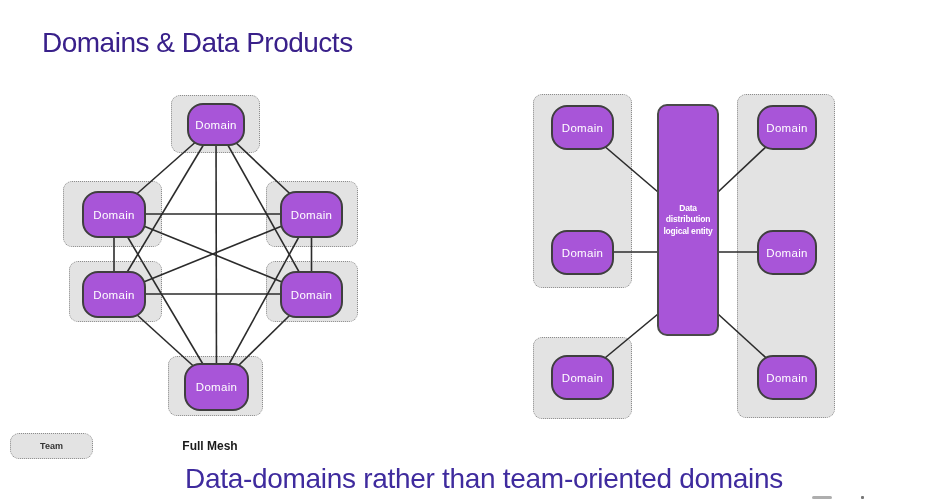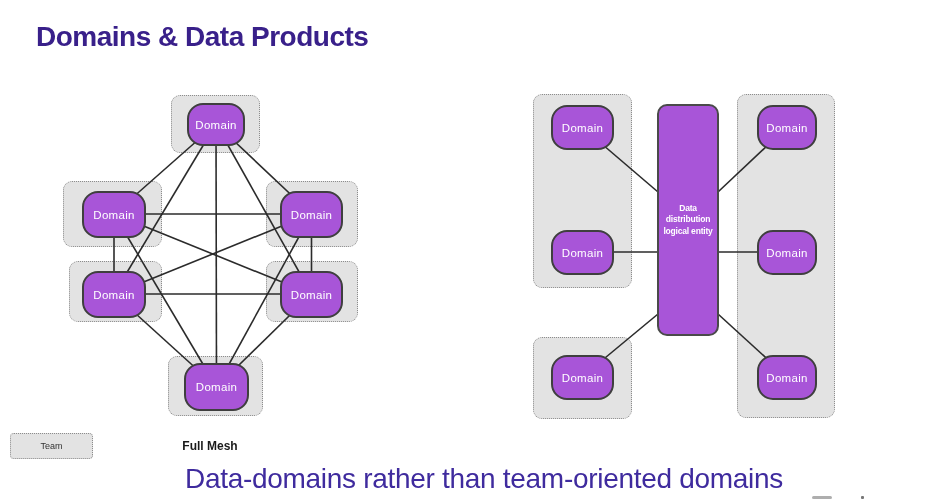--- a/index.html
+++ b/index.html
@@ -1,22 +1,22 @@
 <!DOCTYPE html>
 <html style="--domain-fill: #a855d8; --domain-border: #3f3f3f; --team-fill: #e3e3e3; --team-border: #8c8c8c; --line: #2b2b2b; --title-text: #39208a; --caption-text: #3f2b9e; --label-text: #1a1a1a;"><head>
 <meta charset="utf-8">
 <style>
   html,body{margin:0;padding:0;background:#fff;}
   .page{
     position:relative;width:930px;height:503px;background:#ffffff;
     font-family:"Liberation Sans","DejaVu Sans",sans-serif;overflow:hidden;
   }
   .title{
-    position:absolute;left:28px;top:13px;margin:8px;
-    font-size:28px;font-weight:bold;letter-spacing:-0.5px;
+    position:absolute;left:28px;top:13px;margin:14px;
+    font-size:28px;font-weight:normal;letter-spacing:-0.5px;
     color:var(--title-text,#39208a);
   }
   
   .team-box{
     position:absolute;background:var(--team-fill,#e3e3e3);
     border:1.5px dotted var(--team-border,#8c8c8c);border-radius:9px;
     box-sizing:border-box;z-index:1;
   }
   
   .domain{
@@ -35,23 +35,23 @@
   }
   .connections{position:absolute;left:0;top:0;z-index:2;pointer-events:none;}
   .connections line{stroke:var(--line,#2b2b2b);stroke-width:1.6;}
   .mesh-caption{
     position:absolute;font-size:12px;font-weight:bold;
     color:var(--label-text,#1a1a1a);text-align:center;z-index:4;
   }
   .legend-team{
     position:absolute;left:10px;top:433px;width:83px;height:26px;
     background:var(--team-fill,#e3e3e3);
-    border:1.5px dotted var(--team-border,#8c8c8c);border-radius:4px;
+    border:1.5px dotted var(--team-border,#8c8c8c);border-radius:9px;
     box-sizing:border-box;display:flex;align-items:center;justify-content:center;
-    font-size:9px;color:#333;z-index:4;
+    font-size:9px;color:#333;z-index:4;font-weight:bold;
   }
   .caption{
     position:absolute;left:110px;top:454px;width:730px;margin:9px;
     text-align:center;font-size:28px;font-weight:normal;letter-spacing:-0.3px;
     color:var(--caption-text,#3f2b9e);z-index:4;
   }
   .wm-a{position:absolute;left:812px;top:496px;width:20px;height:3px;
     background:#9a9a9a;border-radius:2px;opacity:.8;z-index:4;}
   .wm-b{position:absolute;left:861px;top:496px;width:3px;height:3px;
     background:#777;border-radius:1px;z-index:4;}

